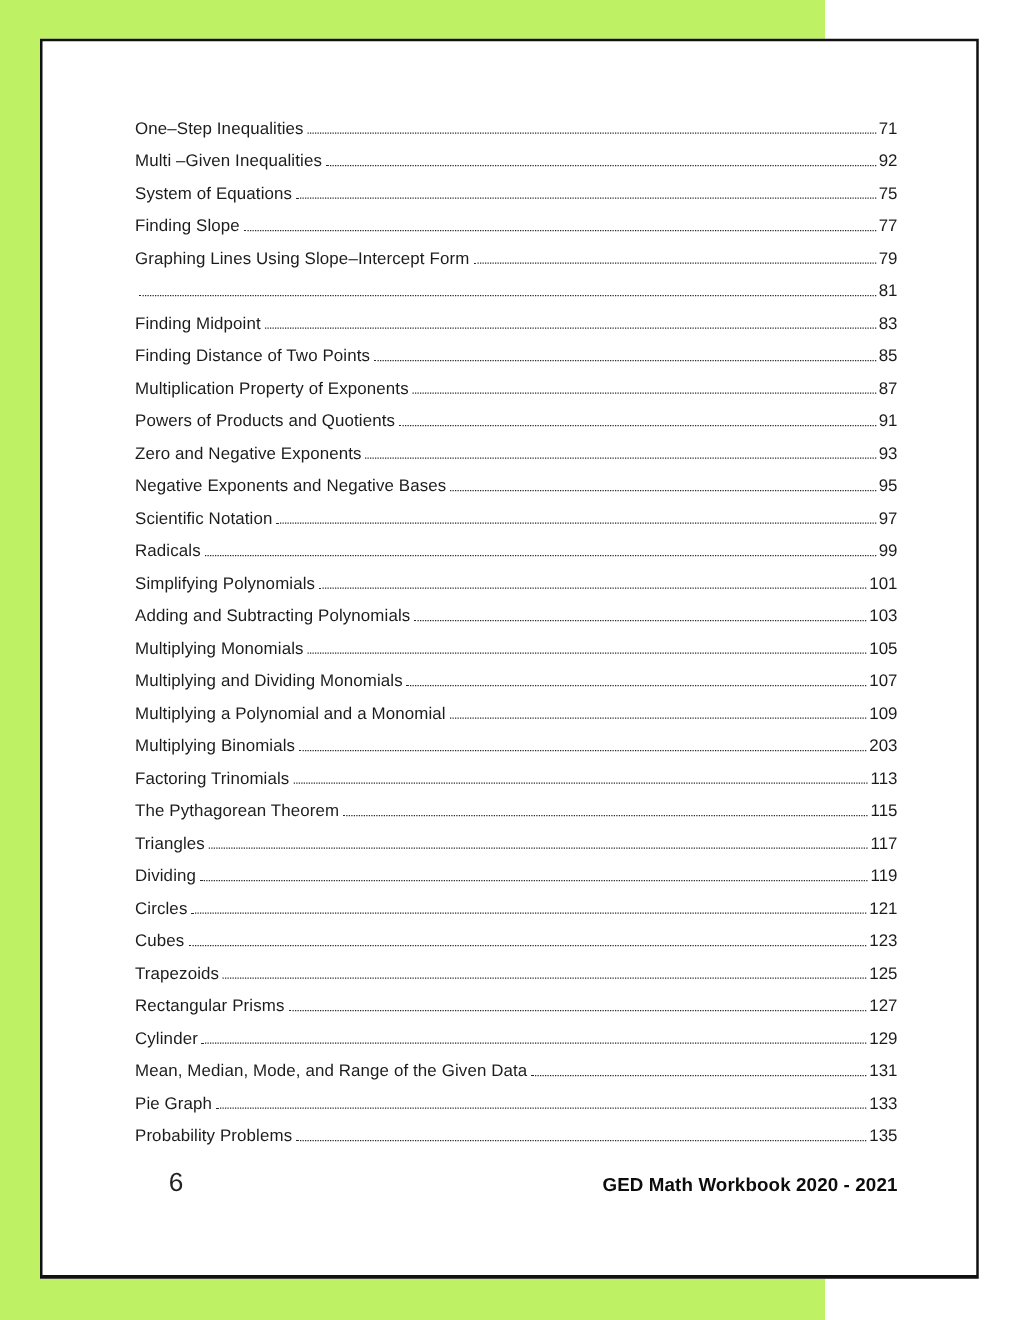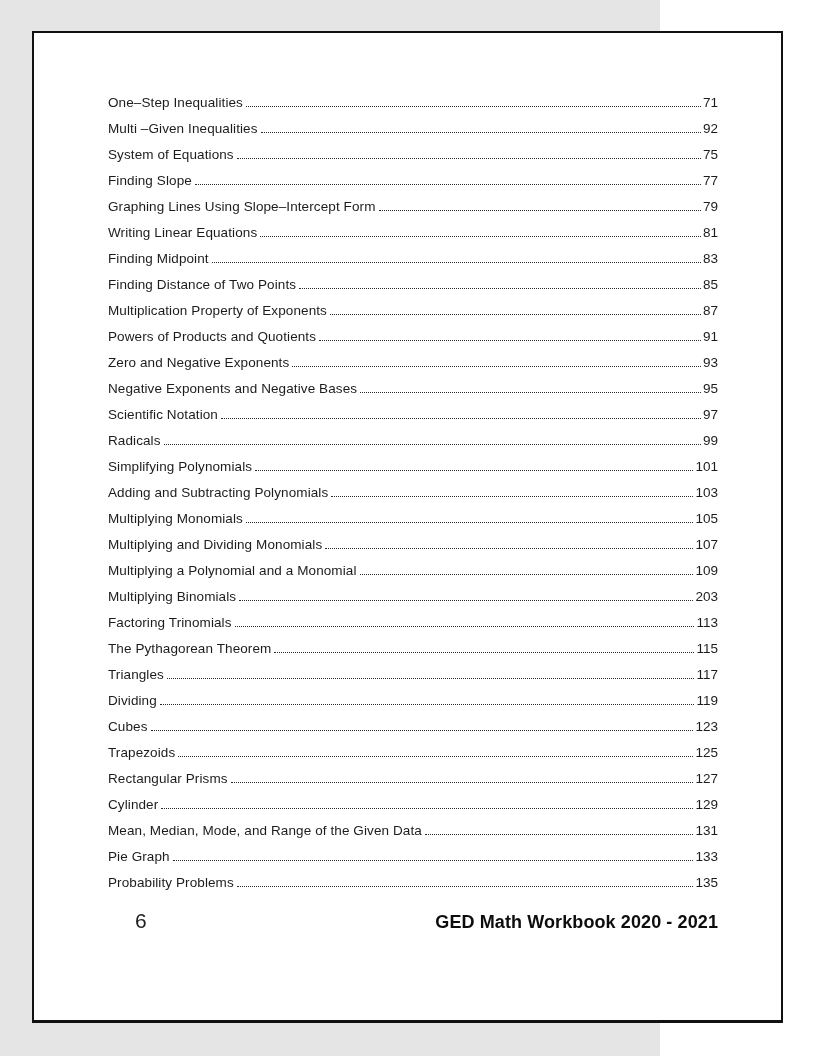--- a/index.html
+++ b/index.html
@@ -8,21 +8,21 @@
     height: 1056px;
     background: #ffffff;
     font-family: "Liberation Sans", "DejaVu Sans", sans-serif;
     color: #1c1c1c;
     overflow: hidden;
   }
   .page {
     position: relative;
     width: 660px;
     height: 1056px;
-    background: #e5e5e5;
+    background: #bef264;
   }
   .page-border {
     position: absolute;
     left: 32px;
     top: 31px;
     width: 751px;
     height: 992px;
     border: 2px solid #111111;
     border-bottom-width: 3px;
     background: #ffffff;
@@ -57,21 +57,21 @@
     align-items: baseline;
     padding: 0 63px 0 101px;
     margin-top: 13px;
   }
   .footer-page-number {
     font-size: 21px;
     font-weight: 400;
     color: #222222;
   }
   .footer-title {
-    font-size: 18px;
+    font-size: 15px;
     font-weight: 700;
     color: #0d0d0d;
     letter-spacing: 0.1px;
   }
 </style>
 </head>
 <body>
 
 <div class="page">
   <div class="page-border">
@@ -96,21 +96,20 @@
           <span class="toc-label">Finding Slope</span>
           <span class="leader"></span>
           <span class="toc-page">77</span>
         </div>
         <div class="toc-row">
           <span class="toc-label">Graphing Lines Using Slope–Intercept Form</span>
           <span class="leader"></span>
           <span class="toc-page">79</span>
         </div>
         <div class="toc-row">
-          <span class="toc-label">Writing Linear Equations</span>
           <span class="leader"></span>
           <span class="toc-page">81</span>
         </div>
         <div class="toc-row">
           <span class="toc-label">Finding Midpoint</span>
           <span class="leader"></span>
           <span class="toc-page">83</span>
         </div>
         <div class="toc-row">
           <span class="toc-label">Finding Distance of Two Points</span>
@@ -189,20 +188,25 @@
         </div>
         <div class="toc-row">
           <span class="toc-label">Triangles</span>
           <span class="leader"></span>
           <span class="toc-page">117</span>
         </div>
         <div class="toc-row">
           <span class="toc-label">Dividing</span>
           <span class="leader"></span>
           <span class="toc-page">119</span>
+        </div>
+        <div class="toc-row">
+          <span class="toc-label">Circles</span>
+          <span class="leader"></span>
+          <span class="toc-page">121</span>
         </div>
         <div class="toc-row">
           <span class="toc-label">Cubes</span>
           <span class="leader"></span>
           <span class="toc-page">123</span>
         </div>
         <div class="toc-row">
           <span class="toc-label">Trapezoids</span>
           <span class="leader"></span>
           <span class="toc-page">125</span>

